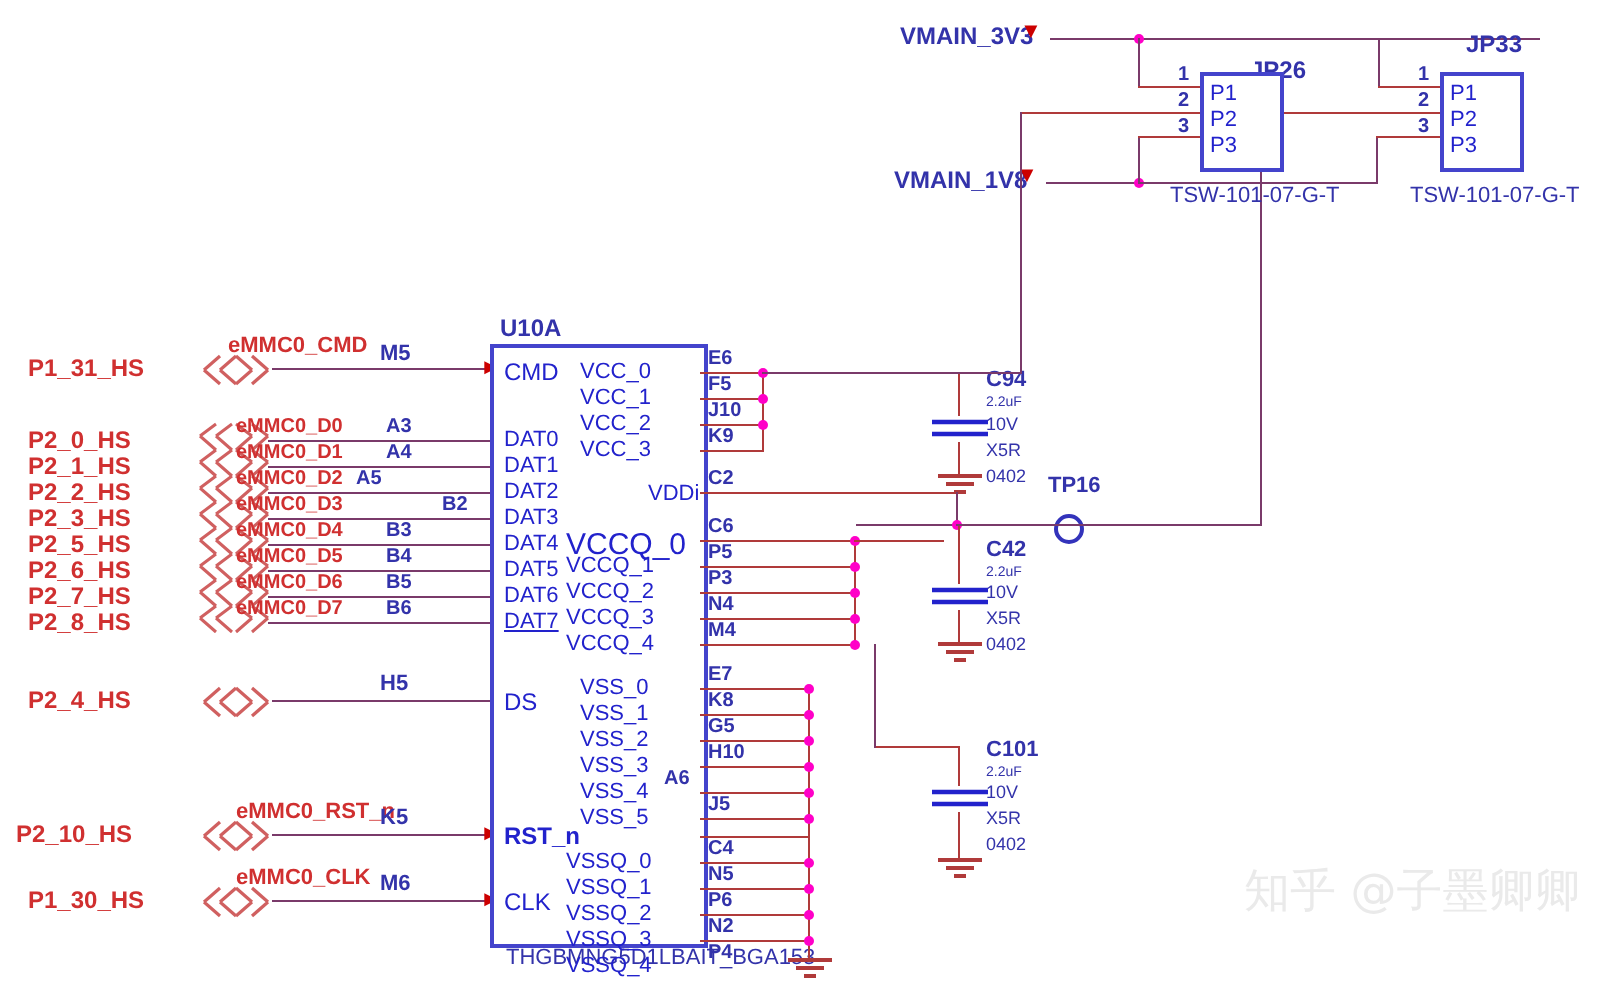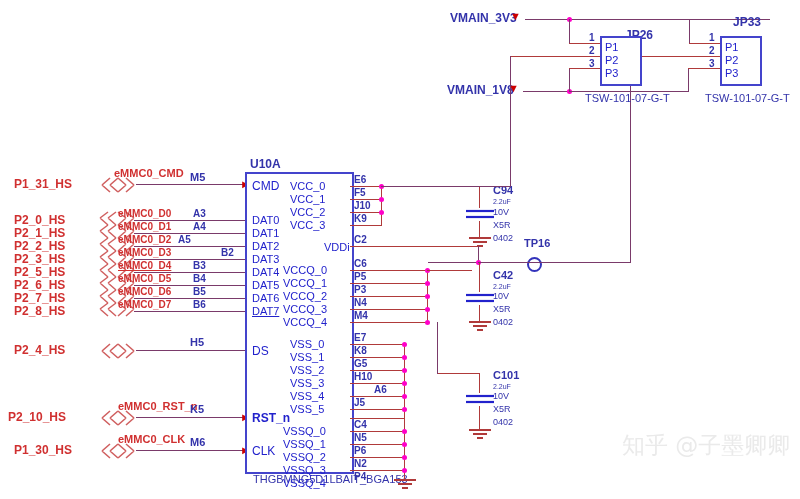--- a/index.html
+++ b/index.html
@@ -57,21 +57,21 @@
       <path d="M4,73 L12,67 M4,73 L12,80 M12,73 L20,67 M12,73 L20,80 M38,73 L30,67 M38,73 L30,80 M30,73 L22,67 M30,73 L22,80"></path>
       <path d="M4,86 L12,80 M4,86 L12,93 M12,86 L20,80 M12,86 L20,93 M38,86 L30,80 M38,86 L30,93 M30,86 L22,80 M30,86 L22,93"></path>
       <path d="M4,99 L12,93 M4,99 L12,106 M12,99 L20,93 M12,99 L20,106 M38,99 L30,93 M38,99 L30,106 M30,99 L22,93 M30,99 L22,106"></path>
     </g>
   </svg>
 
   <div class="t red b" style="left:118px;top:209px;font-size:10px;">eMMC0_D0</div>
   <div class="t red b" style="left:118px;top:222px;font-size:10px;">eMMC0_D1</div>
   <div class="t red b" style="left:118px;top:235px;font-size:10px;">eMMC0_D2</div>
   <div class="t red b" style="left:118px;top:248px;font-size:10px;">eMMC0_D3</div>
-  <div class="t red b" style="left:118px;top:261px;font-size:10px;text-decoration:underline;">eMMC0_D4</div>
+  <div class="t red b" style="left:118px;top:261px;font-size:10px;">eMMC0_D4</div>
   <div class="t red b" style="left:118px;top:274px;font-size:10px;">eMMC0_D5</div>
   <div class="t red b" style="left:118px;top:287px;font-size:10px;">eMMC0_D6</div>
   <div class="t red b" style="left:118px;top:300px;font-size:10px;">eMMC0_D7</div>
 
   <div class="pwh" style="left:134px;top:220px;width:112px;"></div>
   <div class="pwh" style="left:134px;top:233px;width:112px;"></div>
   <div class="pwh" style="left:134px;top:246px;width:112px;"></div>
   <div class="pwh" style="left:134px;top:259px;width:112px;"></div>
   <div class="pwh" style="left:134px;top:272px;width:112px;"></div>
   <div class="pwh" style="left:134px;top:285px;width:112px;"></div>
@@ -127,21 +127,21 @@
   <div class="t blue" style="left:252px;top:306px;font-size:11px;text-decoration:underline;">DAT7</div>
   <div class="t blue" style="left:252px;top:345px;font-size:12px;">DS</div>
   <div class="t blue" style="left:252px;top:412px;font-size:12px;font-weight:bold;">RST_n</div>
   <div class="t blue" style="left:252px;top:445px;font-size:12px;">CLK</div>
 
   <div class="t blue" style="left:290px;top:181px;font-size:11px;">VCC_0</div>
   <div class="t blue" style="left:290px;top:194px;font-size:11px;">VCC_1</div>
   <div class="t blue" style="left:290px;top:207px;font-size:11px;">VCC_2</div>
   <div class="t blue" style="left:290px;top:220px;font-size:11px;">VCC_3</div>
   <div class="t blue" style="left:300px;top:242px;font-size:11px;margin-left:24px;">VDDi</div>
-  <div class="t blue" style="left:283px;top:265px;font-size:11px;">VCCQ_0</div>
+  <div class="t blue" style="left:283px;top:265px;font-size:15px;">VCCQ_0</div>
   <div class="t blue" style="left:283px;top:278px;font-size:11px;">VCCQ_1</div>
   <div class="t blue" style="left:283px;top:291px;font-size:11px;">VCCQ_2</div>
   <div class="t blue" style="left:283px;top:304px;font-size:11px;">VCCQ_3</div>
   <div class="t blue" style="left:283px;top:317px;font-size:11px;">VCCQ_4</div>
 
   <div class="t blue" style="left:290px;top:339px;font-size:11px;">VSS_0</div>
   <div class="t blue" style="left:290px;top:352px;font-size:11px;">VSS_1</div>
   <div class="t blue" style="left:290px;top:365px;font-size:11px;">VSS_2</div>
   <div class="t blue" style="left:290px;top:378px;font-size:11px;">VSS_3</div>
   <div class="t blue" style="left:290px;top:391px;font-size:11px;">VSS_4</div>
@@ -196,21 +196,21 @@
   <div class="wh" style="left:350px;top:344px;width:55px;"></div>
   <div class="wh" style="left:350px;top:357px;width:55px;"></div>
   <div class="wh" style="left:350px;top:370px;width:55px;"></div>
   <div class="wh" style="left:350px;top:383px;width:55px;"></div>
   <div class="wh" style="left:350px;top:396px;width:55px;"></div>
   <div class="wh" style="left:350px;top:409px;width:55px;"></div>
   <div class="t navy b" style="left:354px;top:333px;font-size:10px;">E7</div>
   <div class="t navy b" style="left:354px;top:346px;font-size:10px;">K8</div>
   <div class="t navy b" style="left:354px;top:359px;font-size:10px;">G5</div>
   <div class="t navy b" style="left:354px;top:372px;font-size:10px;">H10</div>
-  <div class="t navy b" style="left:374px;top:385px;font-size:10px;">A6</div>
+  <div class="t navy b" style="left:332px;top:385px;font-size:10px;">A6</div>
   <div class="t navy b" style="left:354px;top:398px;font-size:10px;">J5</div>
 
   <div class="wh" style="left:350px;top:431px;width:55px;"></div>
   <div class="wh" style="left:350px;top:444px;width:55px;"></div>
   <div class="wh" style="left:350px;top:457px;width:55px;"></div>
   <div class="wh" style="left:350px;top:470px;width:55px;"></div>
   <div class="wh" style="left:350px;top:418px;width:55px;"></div>
   <div class="t navy b" style="left:354px;top:420px;font-size:10px;">C4</div>
   <div class="t navy b" style="left:354px;top:433px;font-size:10px;">N5</div>
   <div class="t navy b" style="left:354px;top:446px;font-size:10px;">P6</div>

